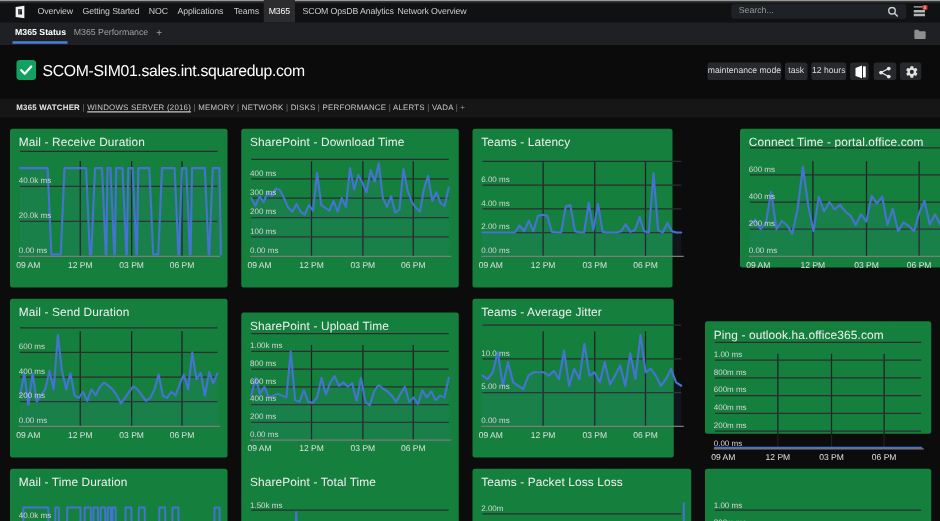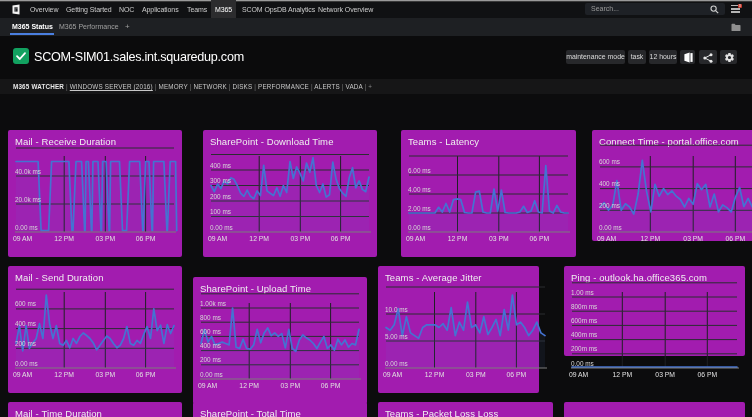--- a/index.html
+++ b/index.html
@@ -1,16 +1,16 @@
 <!DOCTYPE html>
 <html><head><meta charset="utf-8"><style>
 * { margin:0; padding:0; box-sizing:border-box; }
 body { font-family:"Liberation Sans", sans-serif; background:#000; }
 #app { position:relative; width:752px; height:417px; background:#0c0c0d; overflow:hidden; }
-.tile { position:absolute; background:#a21caf; border-radius:2px;margin-top:27px; }
+.tile { position:absolute; background:#15803d; border-radius:2px; }
 .tt { position:absolute; left:7px; top:6px; font-size:9.5px; color:#f0f0f0; letter-spacing:0.1px; white-space:nowrap; }
 .nav { position:absolute; top:0; left:0; width:752px; height:18px; background:#101113; }
 .navitem { position:absolute; top:0; height:18px; line-height:19px; font-size:7px; color:#cccccc; letter-spacing:-0.1px; white-space:nowrap; }
 .tabs { position:absolute; top:18px; left:0; width:752px; height:18px; background:#1e2023; }
 .crumb { position:absolute; top:79px; left:0; width:752px; height:15px; background:#161617; line-height:16px; font-size:6.3px; letter-spacing:0.18px; color:#c8c8c8; white-space:nowrap; }
 .btn { position:absolute; top:50px; height:14px; background:#27282b; border-radius:2px; color:#dcdcdc; font-size:6.9px; line-height:14.5px; text-align:center; white-space:nowrap; }
 </style></head>
 <body>
 <div id="app">
   <div class="nav">
@@ -96,21 +96,21 @@
         <line x1="7" y1="102" x2="168" y2="102" stroke="#7c7c7c" stroke-width="1"></line>
         <text x="7" y="43.5" font-size="6.4" fill="#d6d6d6" font-family="Liberation Sans, sans-serif">40.0k ms</text>
         <text x="7" y="71.5" font-size="6.4" fill="#d6d6d6" font-family="Liberation Sans, sans-serif">20.0k ms</text>
         <text x="7" y="99.5" font-size="6.4" fill="#d6d6d6" font-family="Liberation Sans, sans-serif">0.00 ms</text>
         <text x="5" y="111" font-size="6.8" fill="#e0e0e0" font-family="Liberation Sans, sans-serif">09 AM</text>
         <text x="56.2" y="111" font-size="6.8" fill="#e0e0e0" text-anchor="middle" font-family="Liberation Sans, sans-serif">12 PM</text>
         <text x="97.3" y="111" font-size="6.8" fill="#e0e0e0" text-anchor="middle" font-family="Liberation Sans, sans-serif">03 PM</text>
         <text x="137.6" y="111" font-size="6.8" fill="#e0e0e0" text-anchor="middle" font-family="Liberation Sans, sans-serif">06 PM</text>
       </svg>
     </div>
-    <div class="tile" style="left:203px;top:103px;width:174px;height:127px">
+    <div class="tile" style="left:193px;top:103px;width:174px;height:127px">
       <div class="tt">SharePoint - Download Time</div>
       <svg width="174" height="127" style="position:absolute;left:0;top:0">
         <line x1="56.2" y1="26" x2="56.2" y2="102" stroke="#1f2024" stroke-width="1"></line>
         <line x1="97.3" y1="26" x2="97.3" y2="102" stroke="#1f2024" stroke-width="1"></line>
         <line x1="137.6" y1="26" x2="137.6" y2="102" stroke="#1f2024" stroke-width="1"></line>
         <line x1="8" y1="24.5" x2="166" y2="24.5" stroke="#2b2d31" stroke-width="1"></line>
         <line x1="8" y1="40.0" x2="166" y2="40.0" stroke="#2b2d31" stroke-width="1"></line>
         <line x1="8" y1="55.5" x2="166" y2="55.5" stroke="#2b2d31" stroke-width="1"></line>
         <line x1="8" y1="71.0" x2="166" y2="71.0" stroke="#2b2d31" stroke-width="1"></line>
         <line x1="8" y1="86.5" x2="166" y2="86.5" stroke="#2b2d31" stroke-width="1"></line>
@@ -121,21 +121,21 @@
         <text x="7" y="53.0" font-size="6.4" fill="#d6d6d6" font-family="Liberation Sans, sans-serif">300 ms</text>
         <text x="7" y="68.5" font-size="6.4" fill="#d6d6d6" font-family="Liberation Sans, sans-serif">200 ms</text>
         <text x="7" y="84.0" font-size="6.4" fill="#d6d6d6" font-family="Liberation Sans, sans-serif">100 ms</text>
         <text x="7" y="99.5" font-size="6.4" fill="#d6d6d6" font-family="Liberation Sans, sans-serif">0.00 ms</text>
         <text x="5" y="111" font-size="6.8" fill="#e0e0e0" font-family="Liberation Sans, sans-serif">09 AM</text>
         <text x="56.2" y="111" font-size="6.8" fill="#e0e0e0" text-anchor="middle" font-family="Liberation Sans, sans-serif">12 PM</text>
         <text x="97.3" y="111" font-size="6.8" fill="#e0e0e0" text-anchor="middle" font-family="Liberation Sans, sans-serif">03 PM</text>
         <text x="137.6" y="111" font-size="6.8" fill="#e0e0e0" text-anchor="middle" font-family="Liberation Sans, sans-serif">06 PM</text>
       </svg>
     </div>
-    <div class="tile" style="left:401px;top:103px;width:175px;height:127px">
+    <div class="tile" style="left:378px;top:103px;width:160px;height:127px">
       <div class="tt">Teams - Latency</div>
       <svg width="175" height="127" style="position:absolute;left:0;top:0">
         <line x1="56.5" y1="26" x2="56.5" y2="102" stroke="#1f2024" stroke-width="1"></line>
         <line x1="97.8" y1="26" x2="97.8" y2="102" stroke="#1f2024" stroke-width="1"></line>
         <line x1="138.4" y1="26" x2="138.4" y2="102" stroke="#1f2024" stroke-width="1"></line>
         <line x1="8" y1="26.0" x2="167" y2="26.0" stroke="#2b2d31" stroke-width="1"></line>
         <line x1="8" y1="45.0" x2="167" y2="45.0" stroke="#2b2d31" stroke-width="1"></line>
         <line x1="8" y1="64.0" x2="167" y2="64.0" stroke="#2b2d31" stroke-width="1"></line>
         <line x1="8" y1="83.0" x2="167" y2="83.0" stroke="#2b2d31" stroke-width="1"></line>
         <polygon points="8.0,102.0 8.0,83.0 11.7,83.0 15.4,83.0 19.1,83.0 22.8,83.0 26.5,83.0 30.2,83.0 33.9,83.0 37.6,77.3 41.3,82.0 45.0,73.5 48.7,82.0 52.4,69.7 56.1,68.8 59.8,69.7 63.5,82.5 67.2,83.0 70.9,83.0 74.6,62.1 78.3,61.1 82.0,82.0 85.7,83.0 89.3,83.0 93.0,59.2 96.7,81.1 100.4,60.2 104.1,82.5 107.8,83.0 111.5,83.0 115.2,83.0 118.9,82.0 122.6,76.3 126.3,82.5 130.0,81.1 133.7,70.7 137.4,82.0 141.1,83.0 144.8,35.5 148.5,81.1 152.2,83.0 155.9,75.4 159.6,82.0 163.3,83.0 167.0,83.0 167.0,102.0" fill="rgba(90,130,215,0.08)" stroke="none"></polygon>
@@ -238,21 +238,21 @@
         <line x1="7" y1="102" x2="169" y2="102" stroke="#7c7c7c" stroke-width="1"></line>
         <text x="7" y="45.5" font-size="6.4" fill="#d6d6d6" font-family="Liberation Sans, sans-serif">10.0 ms</text>
         <text x="7" y="72.5" font-size="6.4" fill="#d6d6d6" font-family="Liberation Sans, sans-serif">5.00 ms</text>
         <text x="7" y="99.5" font-size="6.4" fill="#d6d6d6" font-family="Liberation Sans, sans-serif">0.00 ms</text>
         <text x="5" y="111" font-size="6.8" fill="#e0e0e0" font-family="Liberation Sans, sans-serif">09 AM</text>
         <text x="56.5" y="111" font-size="6.8" fill="#e0e0e0" text-anchor="middle" font-family="Liberation Sans, sans-serif">12 PM</text>
         <text x="97.8" y="111" font-size="6.8" fill="#e0e0e0" text-anchor="middle" font-family="Liberation Sans, sans-serif">03 PM</text>
         <text x="138.4" y="111" font-size="6.8" fill="#e0e0e0" text-anchor="middle" font-family="Liberation Sans, sans-serif">06 PM</text>
       </svg>
     </div>
-    <div class="tile" style="left:564px;top:239px;width:181px;height:90px">
+    <div class="tile" style="left:564px;top:257px;width:181px;height:90px">
       <div class="tt">Ping - outlook.ha.office365.com</div>
       <svg width="181" height="127" style="position:absolute;left:0;top:0">
         <line x1="58.3" y1="26" x2="58.3" y2="102" stroke="#1f2024" stroke-width="1"></line>
         <line x1="101.2" y1="26" x2="101.2" y2="102" stroke="#1f2024" stroke-width="1"></line>
         <line x1="143.3" y1="26" x2="143.3" y2="102" stroke="#1f2024" stroke-width="1"></line>
         <line x1="8" y1="16.8" x2="173" y2="16.8" stroke="#2b2d31" stroke-width="1"></line>
         <line x1="8" y1="31.0" x2="173" y2="31.0" stroke="#2b2d31" stroke-width="1"></line>
         <line x1="8" y1="45.2" x2="173" y2="45.2" stroke="#2b2d31" stroke-width="1"></line>
         <line x1="8" y1="59.4" x2="173" y2="59.4" stroke="#2b2d31" stroke-width="1"></line>
         <line x1="8" y1="73.6" x2="173" y2="73.6" stroke="#2b2d31" stroke-width="1"></line>

